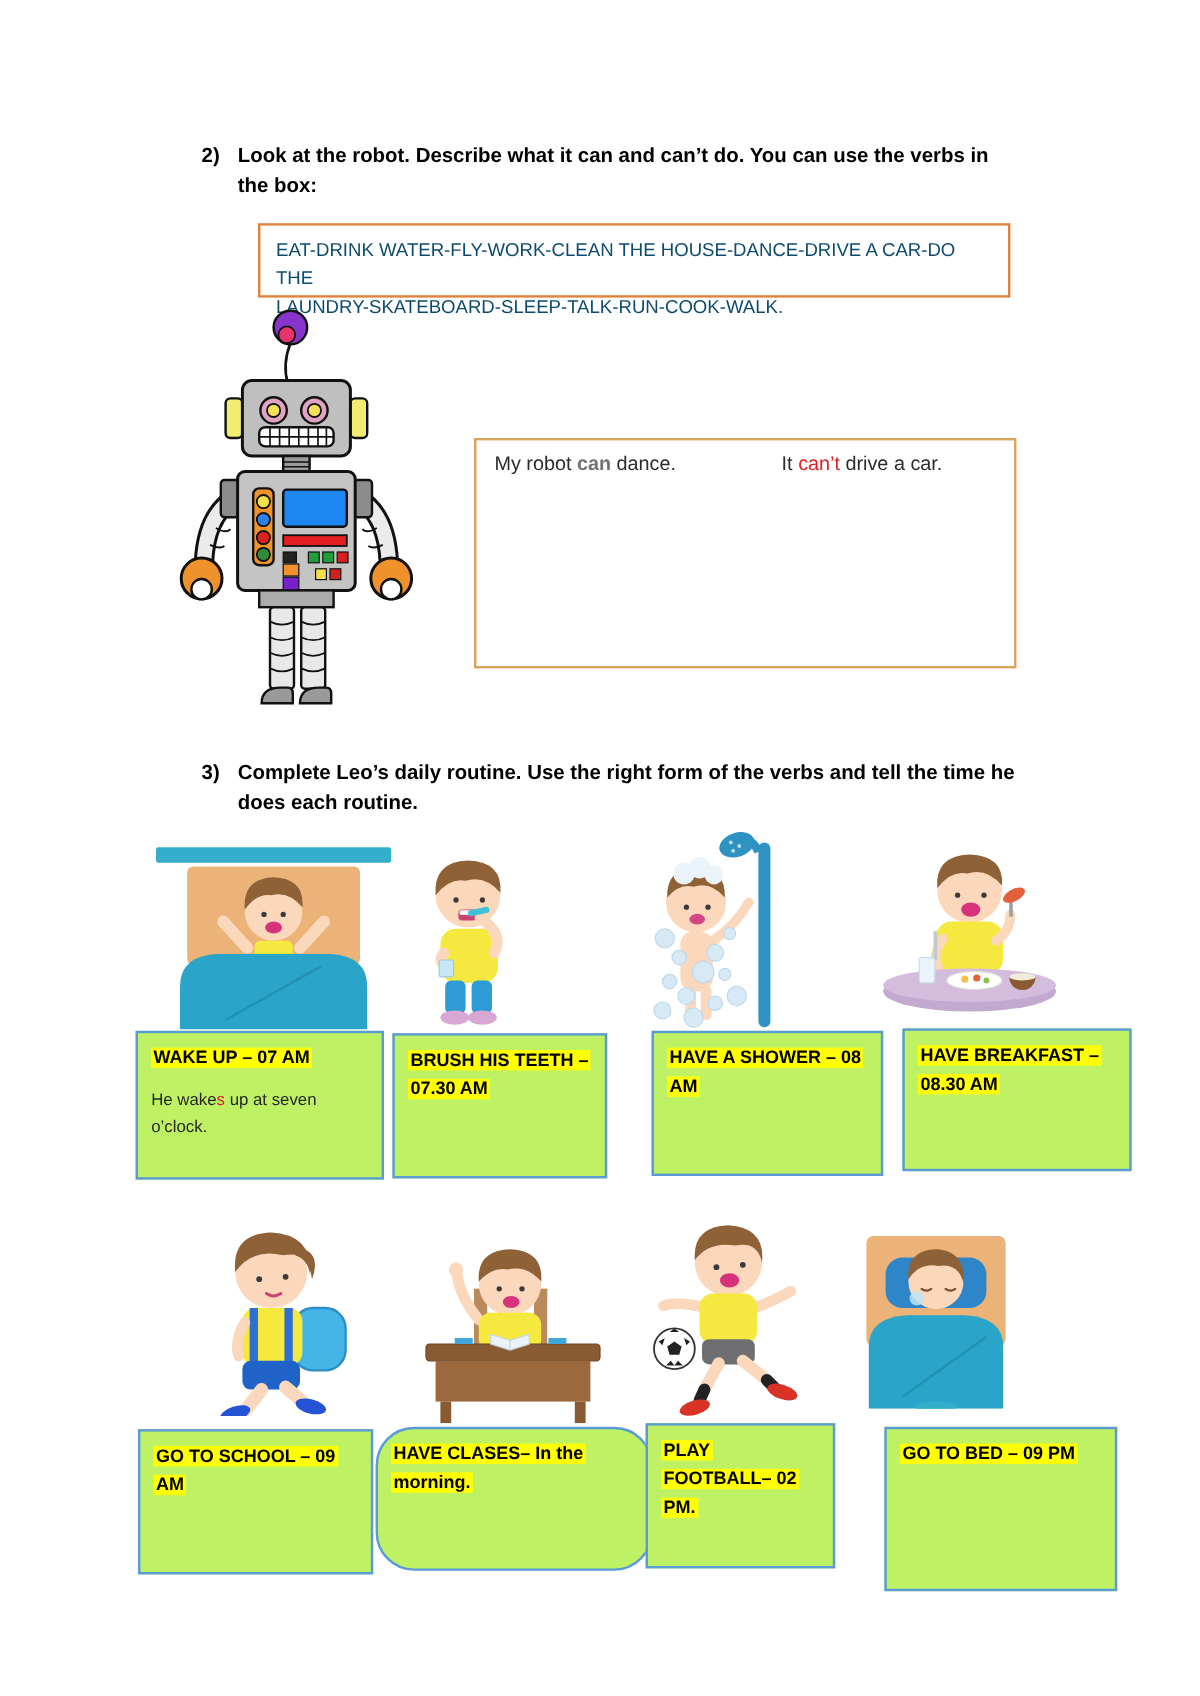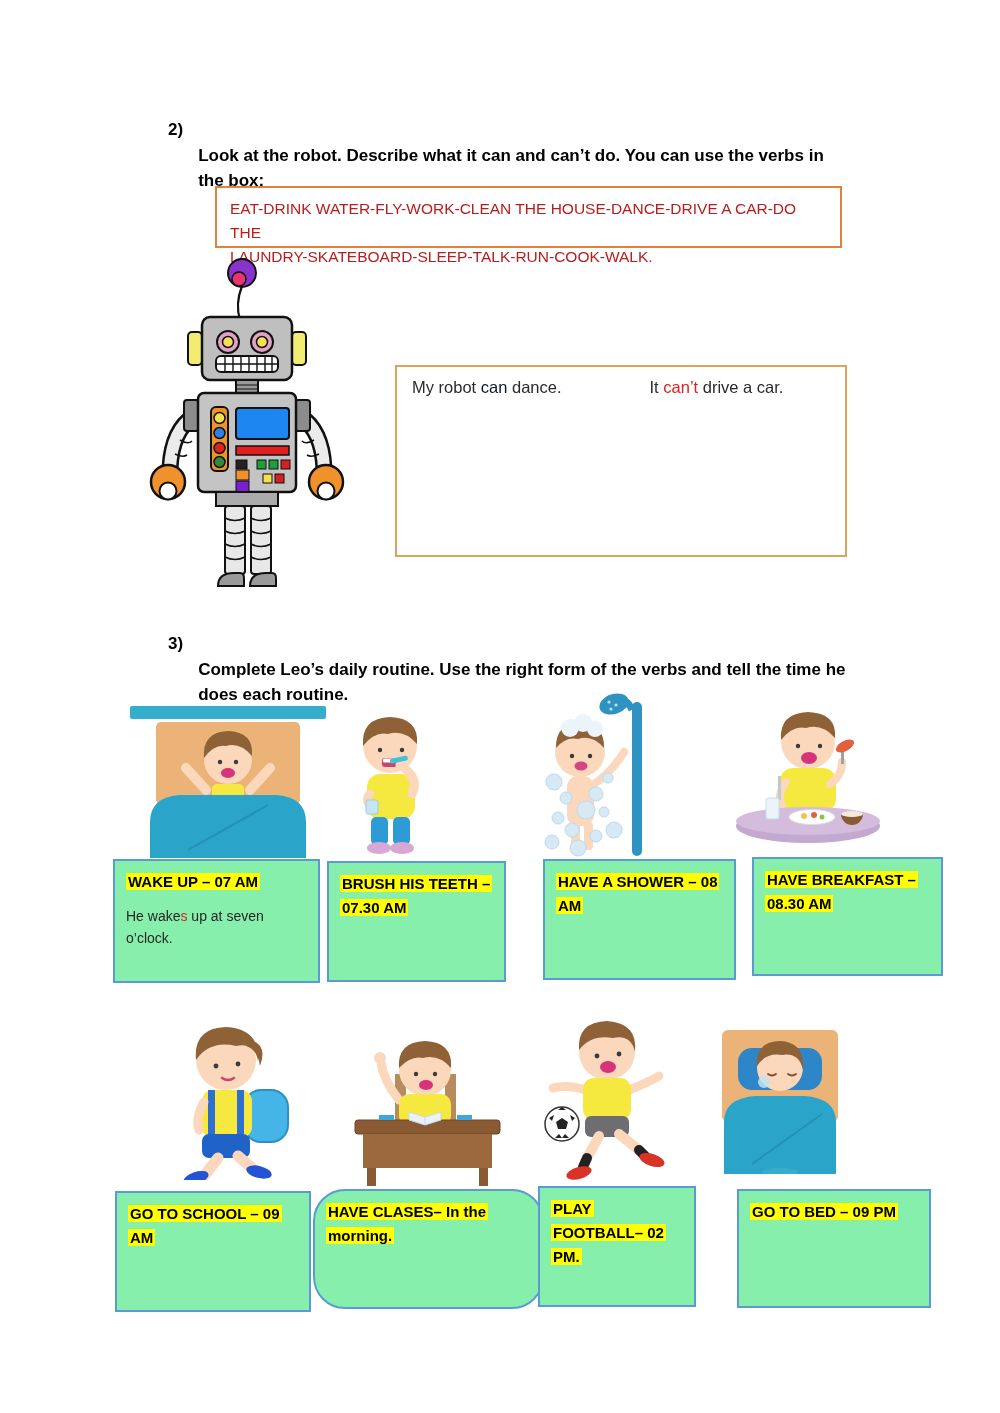--- a/index.html
+++ b/index.html
@@ -1,31 +1,31 @@
 <!DOCTYPE html>
 <html><head>
 <meta charset="utf-8">
 <style>
   html,body{margin:0;padding:0;background:#fff;}
   #page{position:relative;width:1000px;height:1413px;background:#ffffff;overflow:hidden;
         font-family:"Liberation Sans",sans-serif;}
   .ex-heading{position:absolute;display:flex;gap:15px;font-weight:bold;font-size:17px;
         color:#000;line-height:1.45;}
   .ex-heading .num{flex:0 0 auto;}
-  .ex-heading .txt{width:648px;margin-top:26px;}
+  .ex-heading .txt{width:648px;}
   .verb-box{position:absolute;left:215px;top:186px;width:627px;height:62px;box-sizing:border-box;
-        border:2px solid #E0813C;padding:9px 13px;font-size:15.5px;color:#b91c1c;line-height:1.55;}
+        border:2px solid #E0813C;padding:9px 13px;font-size:15.5px;color:#0c4a6e;line-height:1.55;}
   .answer-box{position:absolute;left:395px;top:365px;width:452px;height:192px;box-sizing:border-box;
         border:2px solid #D9A45E;padding:11px 15px;font-size:16.5px;color:#2b2b2b;}
   .answer-line{display:flex;}
   .s2{margin-left:88px;}
-  .green{color:#0f172a;font-weight:normal;}
+  .green{color:#737373;font-weight:bold;}
   .redbold{color:#E02020;font-weight:normal;}
   .red{color:#E02020;}
-  .card{position:absolute;background:#86efac;border:2px solid #5B9BD5;box-sizing:border-box;
+  .card{position:absolute;background:#bef264;border:2px solid #5B9BD5;box-sizing:border-box;
         padding:9px 11px;font-weight:bold;font-size:15px;line-height:1.6;color:#000;}
   .hl{background:#FFFF00;padding:0 2px;-webkit-box-decoration-break:clone;box-decoration-break:clone;}
   .card-answer{font-weight:normal;font-size:14px;margin-top:11px;color:#262626;line-height:1.6;}
   .illus{position:absolute;}
   .illus svg{display:block;width:100%;height:100%;}
 </style>
 </head>
 <body>
 
 <div id="page">
@@ -318,17 +318,17 @@
 
   <div class="card" style="left:115px;top:1191px;width:196px;height:121px;">
     <span class="hl">GO TO SCHOOL – 09 AM</span>
   </div>
   <div class="card" style="left:313px;top:1189px;width:231px;height:120px;border-radius:32px;">
     <span class="hl">HAVE CLASES– In the morning.</span>
   </div>
   <div class="card" style="left:538px;top:1186px;width:158px;height:121px;">
     <span class="hl">PLAY FOOTBALL– 02 PM.</span>
   </div>
-  <div class="card" style="left:737px;top:1189px;width:194px;height:119px;">
+  <div class="card" style="left:737px;top:1189px;width:194px;height:137px;">
     <span class="hl">GO TO BED – 09 PM</span>
   </div>
 
 </div>
 
 </body></html>

